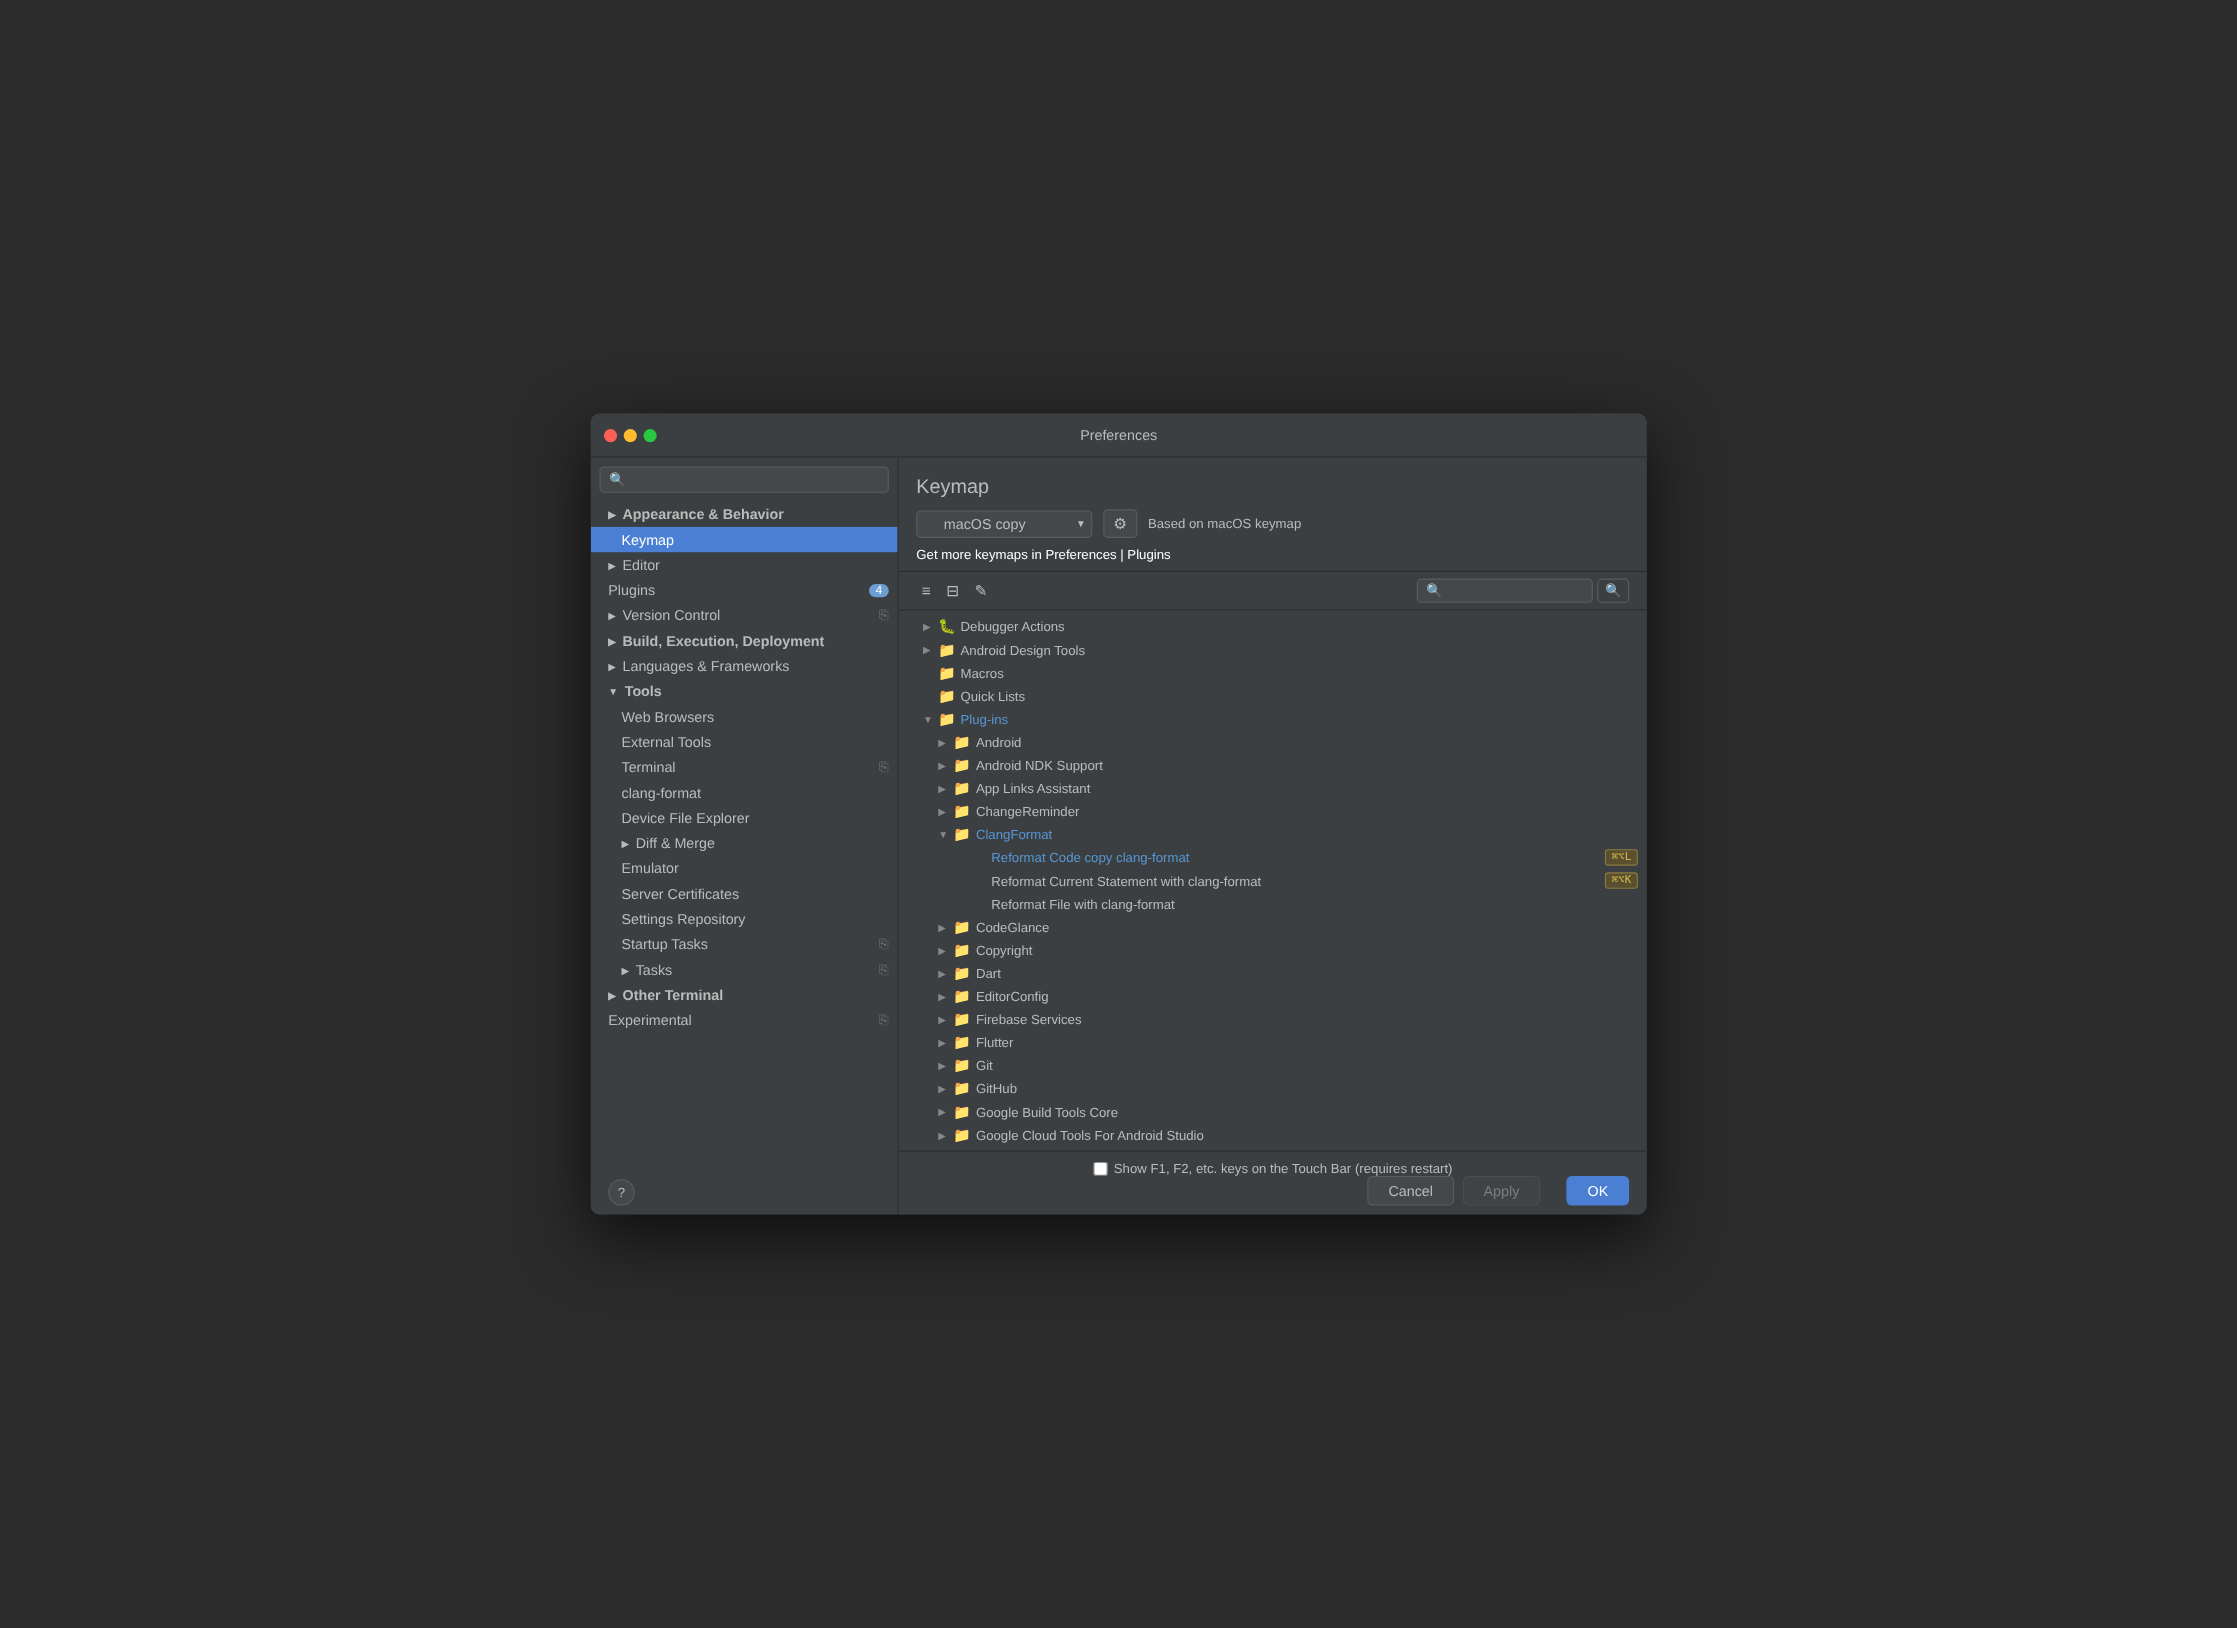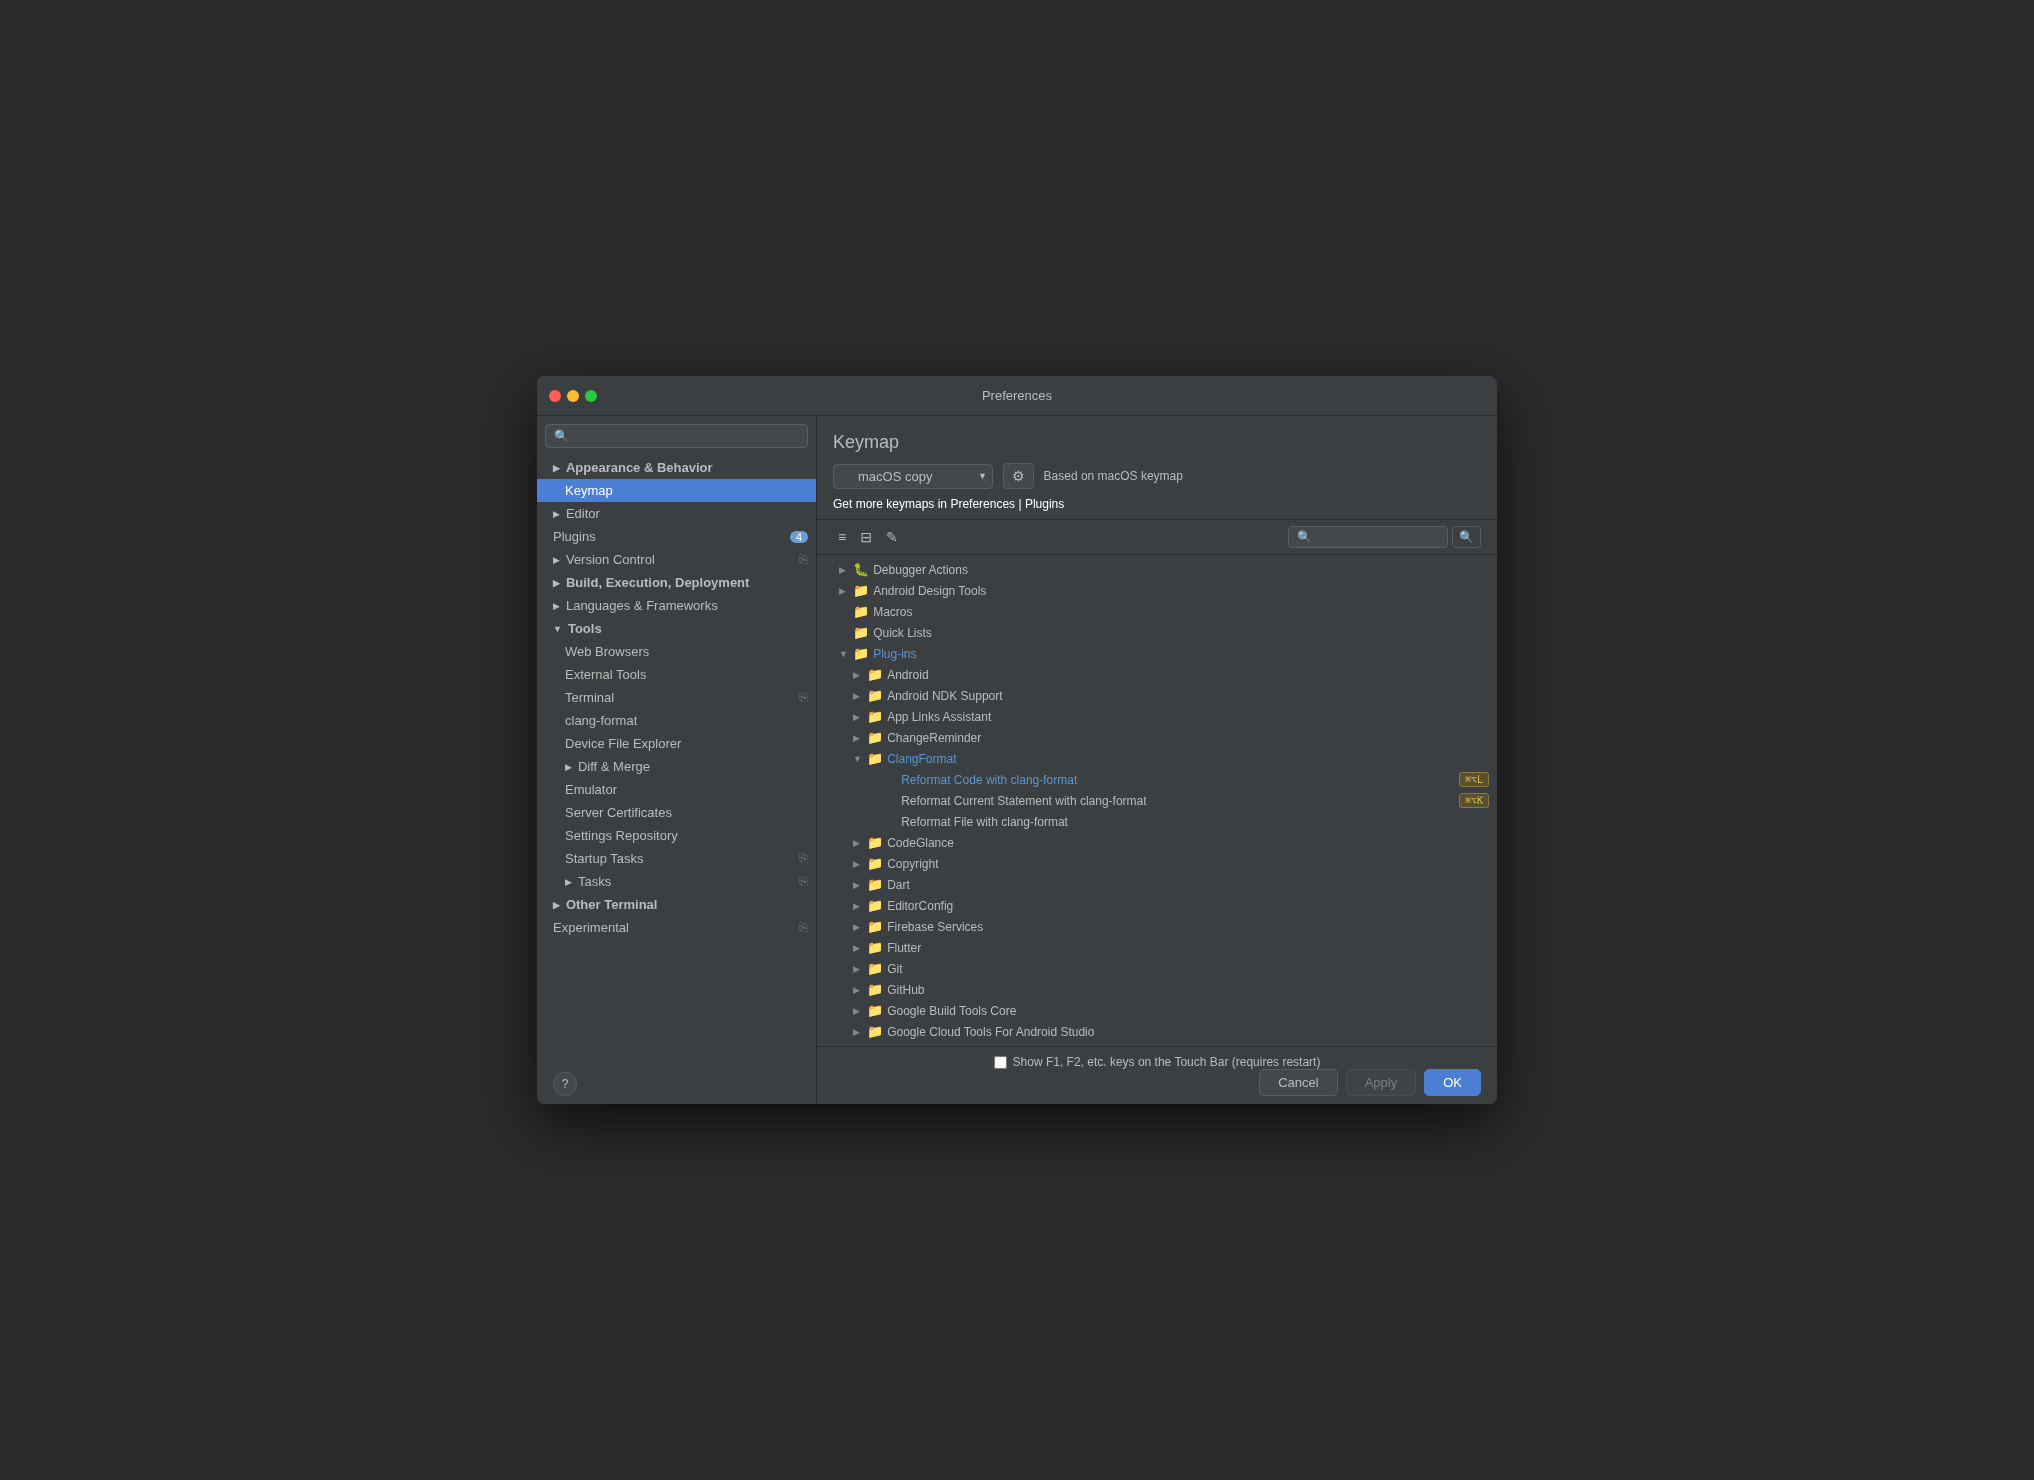--- a/index.html
+++ b/index.html
@@ -265,20 +265,21 @@
       font-size: 13px;
       cursor: pointer;
       border: 1px solid #5a5d5f;
       background: #45484a;
       color: #bbb;
     }
     .btn-primary {
       background: #4a7fd4;
       border-color: #4a7fd4;
       color: #fff;
+      margin-left: 16px;
     }
     .btn-disabled {
       opacity: 0.5;
       cursor: default;
     }
     .help-btn {
       width: 24px;
       height: 24px;
       border-radius: 50%;
       border: 1px solid #5a5d5f;
@@ -501,21 +502,21 @@
 
         <div class="tree-item indent-2 highlighted">
           <span class="ti-arrow">▼</span>
           <span class="ti-icon">📁</span>
           <span class="ti-label">ClangFormat</span>
         </div>
 
         <div class="tree-item indent-3 highlighted">
           <span class="ti-arrow" style="visibility:hidden"></span>
           <span class="ti-icon" style="visibility:hidden">📄</span>
-          <span class="ti-label">Reformat Code with clang-format</span>
+          <span class="ti-label">Reformat Code copy clang-format</span>
           <span class="ti-shortcut">⌘⌥L</span>
         </div>
 
         <div class="tree-item indent-3">
           <span class="ti-arrow" style="visibility:hidden"></span>
           <span class="ti-icon" style="visibility:hidden">📄</span>
           <span class="ti-label">Reformat Current Statement with clang-format</span>
           <span class="ti-shortcut">⌘⌥K</span>
         </div>
 

